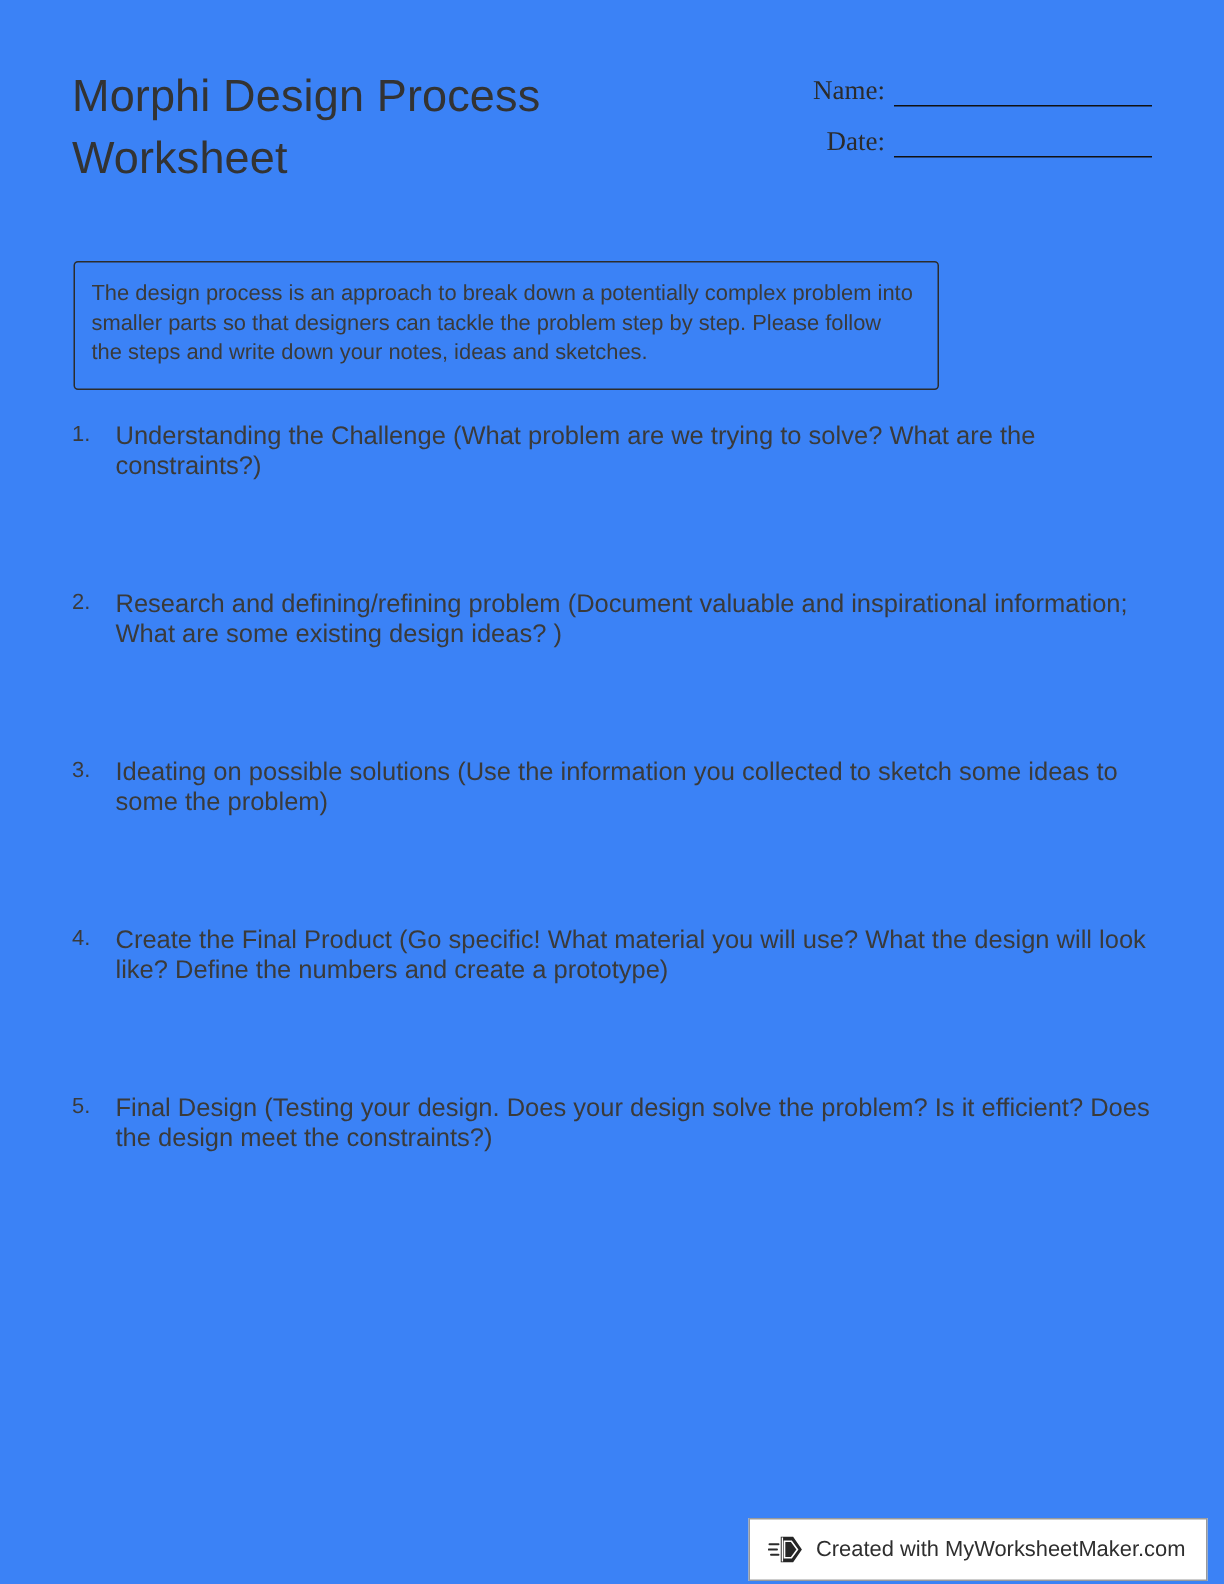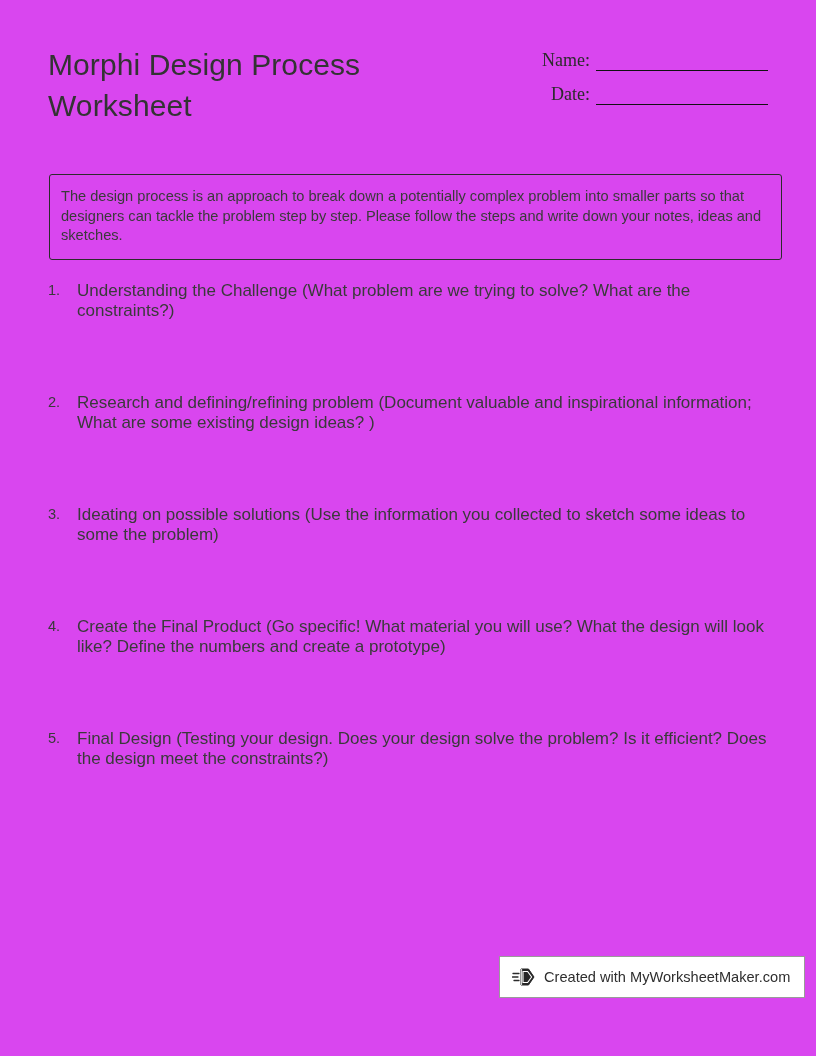--- a/index.html
+++ b/index.html
@@ -11,21 +11,21 @@
     width: 816px;
     height: 1056px;
     position: relative;
     font-family: "Liberation Sans", sans-serif;
     -webkit-font-smoothing: antialiased;
   }
 
   .page {
     position: absolute;
     inset: 0;
-    background: #d946ef;
+    background: #3b82f6;
   }
 
   
   .header {
     position: absolute;
     left: 48px;
     top: 44px;
     right: 48px;
     height: 96px;
   }
@@ -68,21 +68,21 @@
     margin-left: 6px;
     border-bottom: 1.6px solid #111111;
     height: 20px;
   }
 
   
   .instruction-box {
     position: absolute;
     left: 49px;
     top: 174px;
-    width: 733px;
+    width: 577px;
     box-sizing: border-box;
     border: 1.3px solid #2c2c2c;
     border-radius: 3px;
     padding: 12px 14px 13px 11px;
   }
   .instruction-text {
     margin: 0;
     font-family: "Liberation Sans", sans-serif;
     font-size: 14.6px;
     line-height: 19.5px;
@@ -115,21 +115,21 @@
     font-family: "Liberation Sans", sans-serif;
     font-size: 17px;
     line-height: 19.5px;
     color: #3a3a3a;
   }
 
   
   .footer-badge {
     position: absolute;
     left: 499px;
-    top: 956px;
+    top: 1012px;
     width: 306px;
     height: 42px;
     box-sizing: border-box;
     border: 1.2px solid #9a9a9a;
     background: #ffffff;
     display: flex;
     align-items: center;
     padding-left: 12px;
   }
   .footer-logo {

